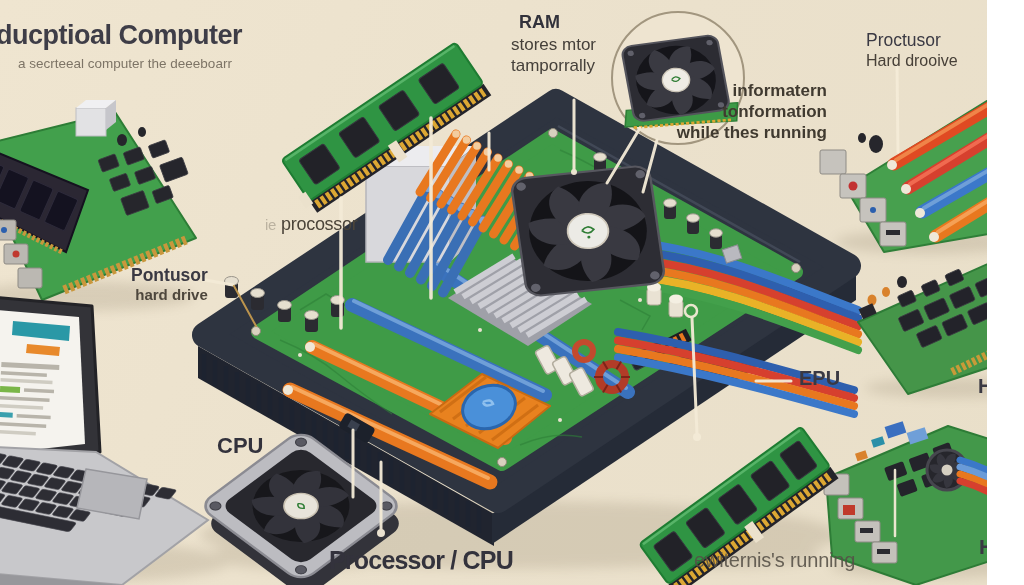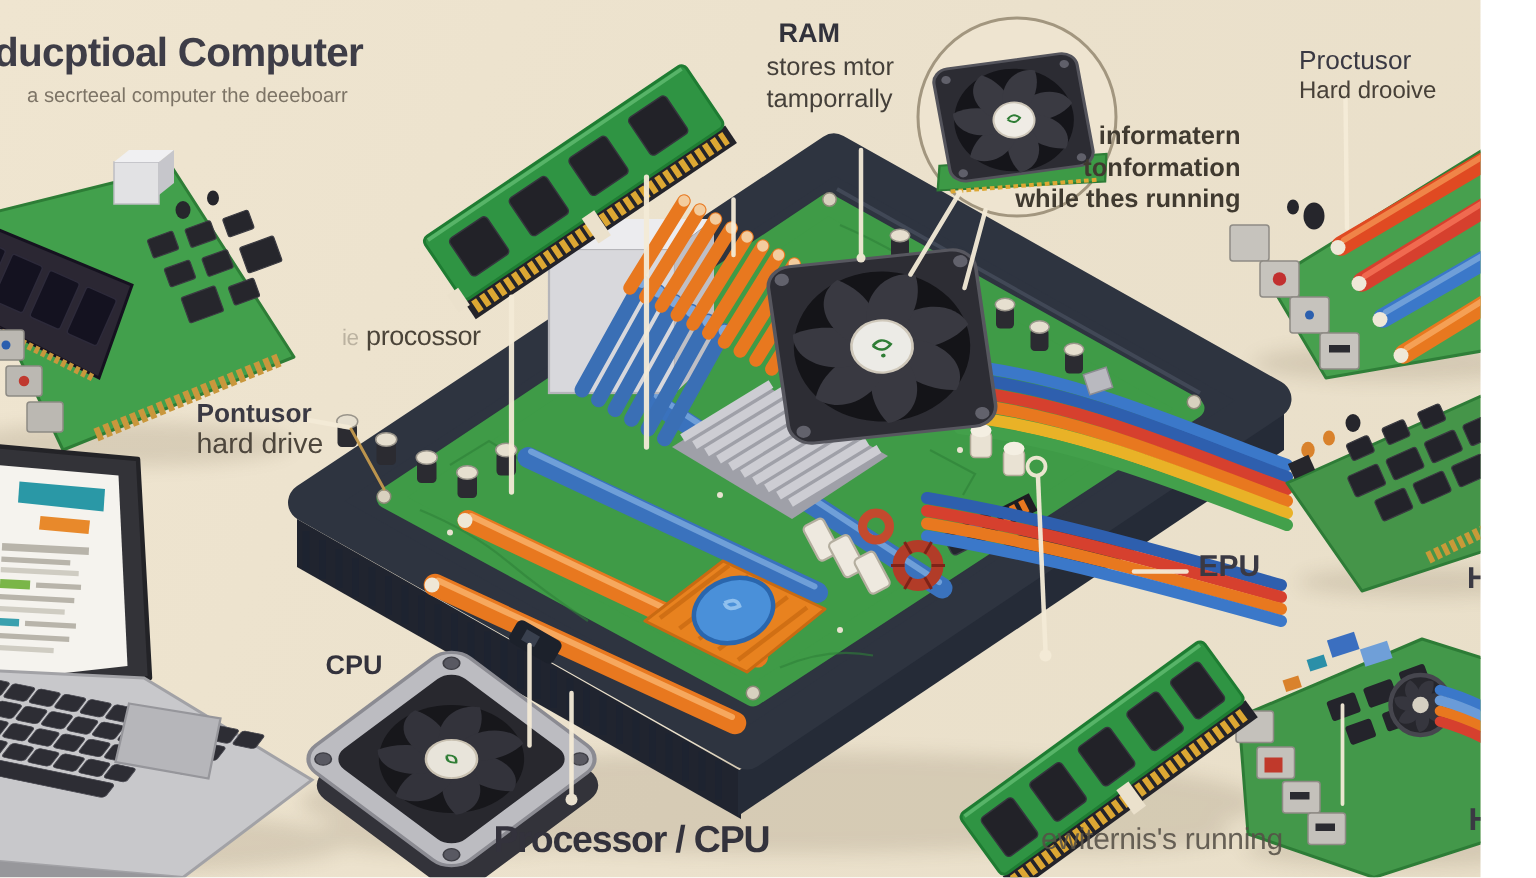--- a/index.html
+++ b/index.html
@@ -14,25 +14,25 @@
   .title{left:-4px;top:19px;font-size:27px;font-weight:800;letter-spacing:-0.5px;color:#3e3d47;}
   .subtitle{left:18px;top:56px;font-size:13.5px;font-weight:500;color:#7d7466;}
   .ram{left:511px;top:12px;}
   .ram .t{font-size:18px;font-weight:800;color:#32323b;margin-left:8px;}
   .ram .s{font-size:17px;font-weight:400;color:#45403a;line-height:21px;}
   .temp{right:160px;top:80px;text-align:right;font-size:17px;font-weight:600;color:#403a30;line-height:21px;}
   .topright{left:866px;top:30px;}
   .topright .t{font-size:17.5px;font-weight:400;}
   .topright .s{font-size:16px;font-weight:500;color:#474038;}
   .procleft{left:228px;top:214px;font-size:18px;font-weight:500;color:#4b4439;letter-spacing:-0.3px;}
-  .procleft .ghost{display:inline;opacity:.5;font-size:15px;color:#8a8274;margin-right:5px;}
+  .procleft .ghost{display:inline;opacity:.5;font-size:15px;color:#8a8274;margin-right:5px;margin-left:37px;}
   .hdleft{left:131px;top:265px;}
   .hdleft .t{font-size:17.5px;font-weight:700;}
-  .hdleft .s{font-size:19px;font-weight:400;color:#4d463c;text-align:right;}
-  .cpu{left:217px;top:433px;font-size:18px;font-weight:800;color:#33323c;}
+  .hdleft .s{font-size:15px;font-weight:700;color:#4d463c;text-align:right;}
+  .cpu{left:217px;top:433px;font-size:22px;font-weight:800;color:#33323c;}
   .proccpu{left:329px;top:545px;font-size:25px;font-weight:700;letter-spacing:-0.8px;color:#33323c;}
   .epu{left:799px;top:366px;font-size:20px;font-weight:600;}
   .hardmid{left:978px;top:374px;font-size:20px;font-weight:600;}
   .hardbot{left:979px;top:534px;font-size:21px;font-weight:600;}
   .running{left:694px;top:548px;font-size:20px;font-weight:500;color:#565047;opacity:.88;letter-spacing:-0.2px;}
 </style>
 </head>
 <body>
 
 <div class="stage">

